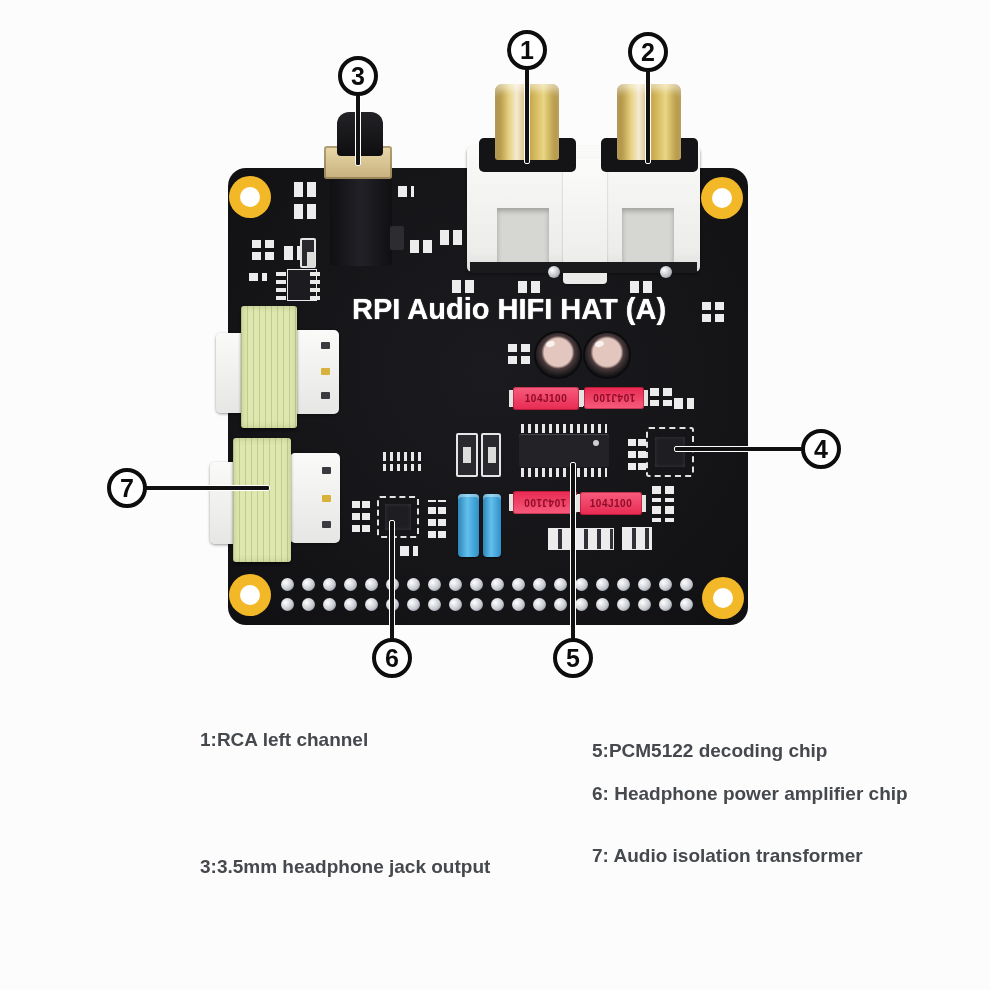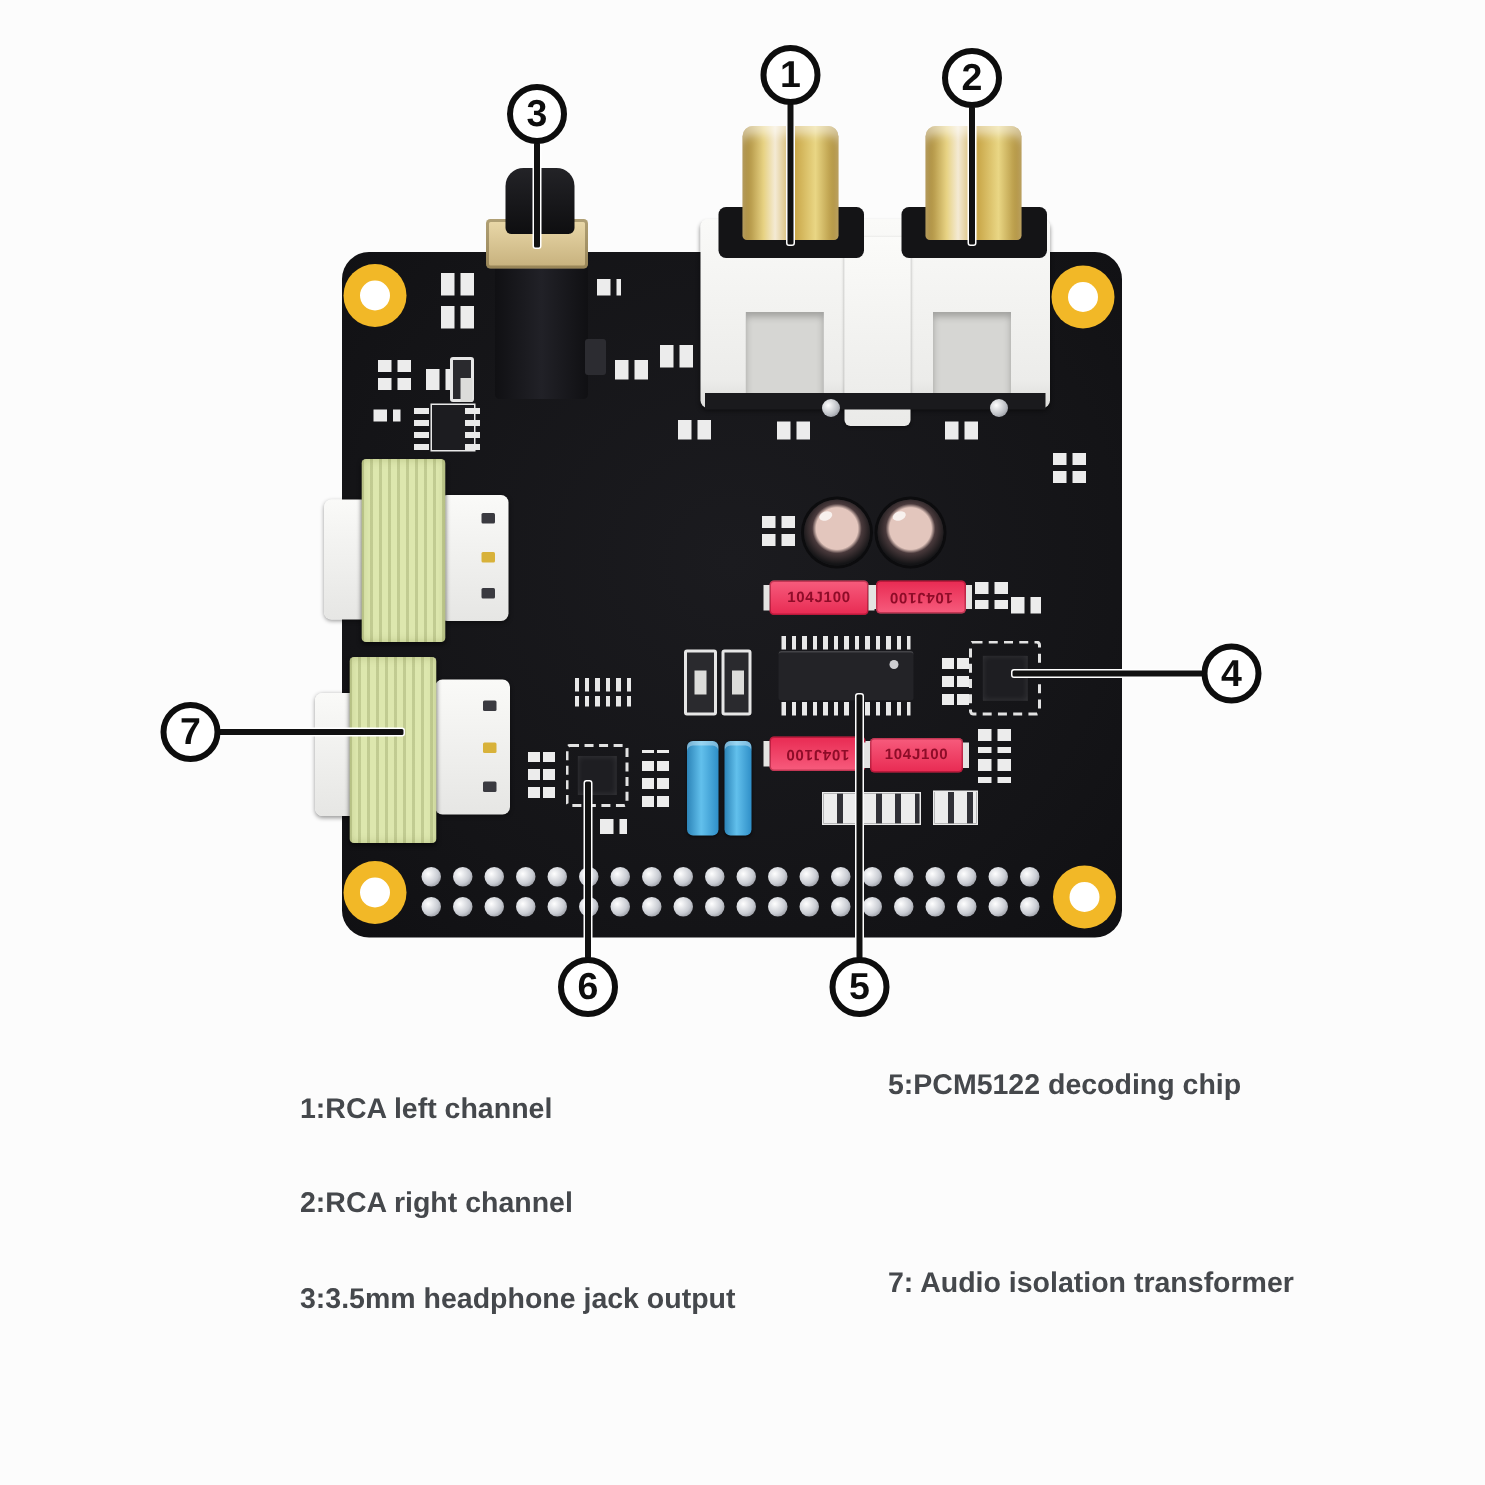--- a/index.html
+++ b/index.html
@@ -144,20 +144,21 @@
   <div class="screw" style="left:548px; top:266px;"></div>
   <div class="screw" style="left:660px; top:266px;"></div>
   <div class="pad-pair" style="left:518px; top:281px;"></div>
   <div class="pad-pair" style="left:630px; top:281px;"></div>
 
   <div class="jack-body"></div>
   <div class="jack-nub"></div>
   <div class="jack-band"></div>
   <div class="jack-cap"></div>
 
+  <div class="board-title">RPI Audio HIFI HAT (A)</div>
 
   <div class="conn" style="left:216px; top:333px; width:30px; height:80px;"></div>
   <div class="conn" style="left:293px; top:330px; width:46px; height:84px;">
     <div class="pin-pad" style="left:28px; top:12px; background:#3a3a40;"></div>
     <div class="pin-pad" style="left:28px; top:38px; background:#d8b23a;"></div>
     <div class="pin-pad" style="left:28px; top:62px; background:#3a3a40;"></div>
   </div>
   <div class="xfmr" style="left:241px; top:306px; width:56px; height:122px;"></div>
 
   <div class="conn" style="left:210px; top:462px; width:32px; height:82px;"></div>
@@ -284,18 +285,18 @@
 
   <div class="callout" style="left:507px; top:30px;">1</div>
   <div class="callout" style="left:628px; top:32px;">2</div>
   <div class="callout" style="left:338px; top:56px;">3</div>
   <div class="callout" style="left:801px; top:429px;">4</div>
   <div class="callout" style="left:553px; top:638px;">5</div>
   <div class="callout" style="left:372px; top:638px;">6</div>
   <div class="callout" style="left:107px; top:468px;">7</div>
 
   <div class="legend-item" style="left:200px; top:729px;">1:RCA left channel</div>
-  <div class="legend-item" style="left:200px; top:792px;">2:RCA right channel</div>
   <div class="legend-item" style="left:200px; top:856px;">3:3.5mm headphone jack output</div>
-  <div class="legend-item" style="left:592px; top:713px;">5:PCM5122 decoding chip</div>
+  <div class="legend-item" style="left:592px; top:740px;">5:PCM5122 decoding chip</div>
+  <div class="legend-item" style="left:592px; top:783px;">6: Headphone power amplifier chip</div>
   <div class="legend-item" style="left:592px; top:845px;">7: Audio isolation transformer</div>
 
 </div>
 
 </body></html>

